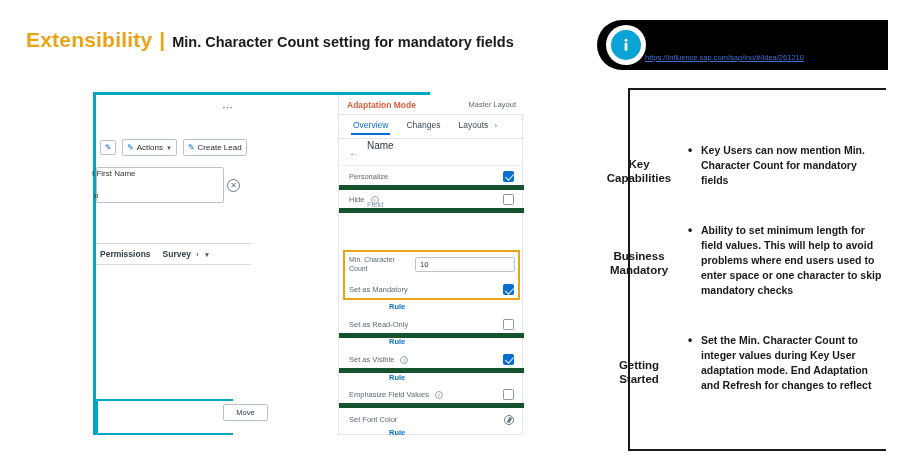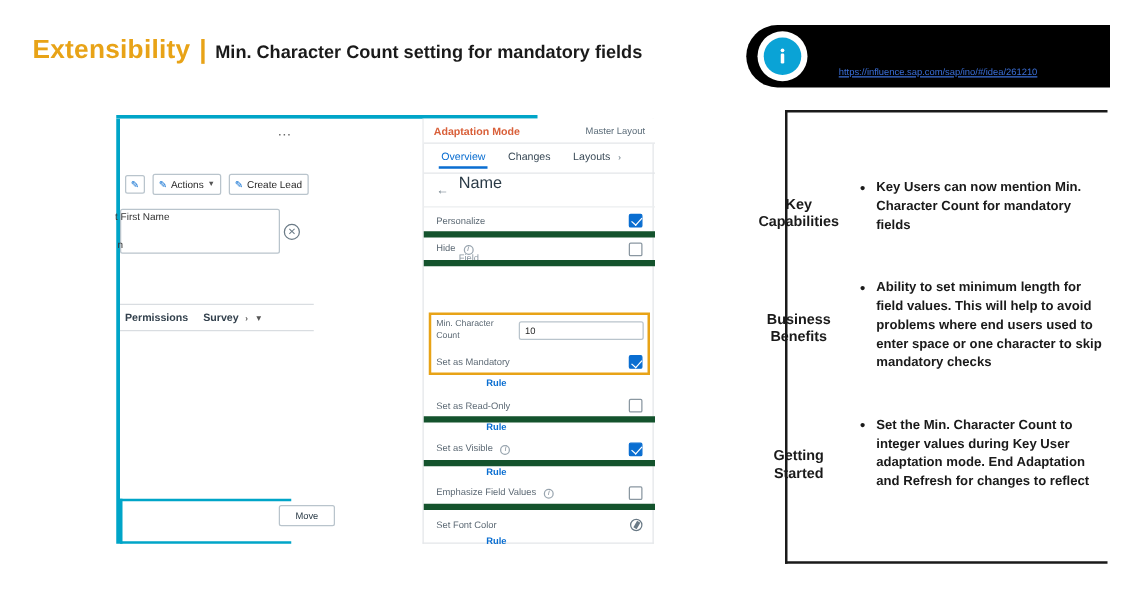--- a/index.html
+++ b/index.html
@@ -56,21 +56,21 @@
   }
   .banner-badge-inner {
     width: 30px; height: 30px;
     border-radius: 50%;
     background: #0aa3d6;
     display: flex; align-items: center; justify-content: center;
   }
   .banner-badge-inner svg { display:block; }
   .banner-link {
     position: absolute;
-    left: 74px; top: 33px;
+    left: 48px; top: 33px;
     font-size: 7.5px;
     color: #3a6fd8;
     text-decoration: underline;
     white-space: nowrap;
   }
 
   
   .shot {
     position: absolute;
     left: 93px; top: 92px;
@@ -190,21 +190,21 @@
   .ad-tab .caret { font-size: 6.5px; color: #5a6b78; margin-left: 4px; }
 
   .ad-field-head {
     position: absolute; left: 0; top: 45px;
     width: 185px; height: 26px;
     display: flex; align-items: center;
     padding-left: 10px; gap: 8px;
     border-bottom: 1px solid #eceef0;
   }
   .back-arrow { font-size: 10px; color: #6a7a86; }
-  .fh-name { font-size: 13px; color: #2a3a46; line-height: 1.25; margin-top: 44px; }
+  .fh-name { font-size: 10px; color: #2a3a46; line-height: 1.25; margin-top: 44px; }
   .fh-field { font-size: 7.5px; color: #8a97a1; line-height: 1.25; margin-top: 48px;}
 
   .prop-row {
     position: absolute; left: 0;
     width: 185px; height: 23px;
     display: flex; align-items: center;
     padding: 0 10px;
     border-bottom: 5px solid #14532d;
     font-size: 7.5px; color: #5d6a75;
   }
@@ -476,21 +476,21 @@
   <div class="stripe stripe-1"></div>
   <div class="stripe stripe-2"></div>
   <div class="stripe stripe-3"></div>
 
   <div class="sec-label sec-label-1">
     <div>Key</div>
     <div>Capabilities</div>
   </div>
   <div class="sec-label sec-label-2">
     <div>Business</div>
-    <div>Benefits</div>
+    <div>Mandatory</div>
   </div>
   <div class="sec-label sec-label-3">
     <div>Getting</div>
     <div>Started</div>
   </div>
 
   <div class="bullet bullet-1">Key Users can now mention Min. Character Count for mandatory fields</div>
   <div class="bullet bullet-2">Ability to set minimum length for field values. This will help to avoid problems where end users used to enter space or one character to skip mandatory checks</div>
   <div class="bullet bullet-3">Set the Min. Character Count to integer values during Key User adaptation mode. End Adaptation and Refresh for changes to reflect</div>
 

